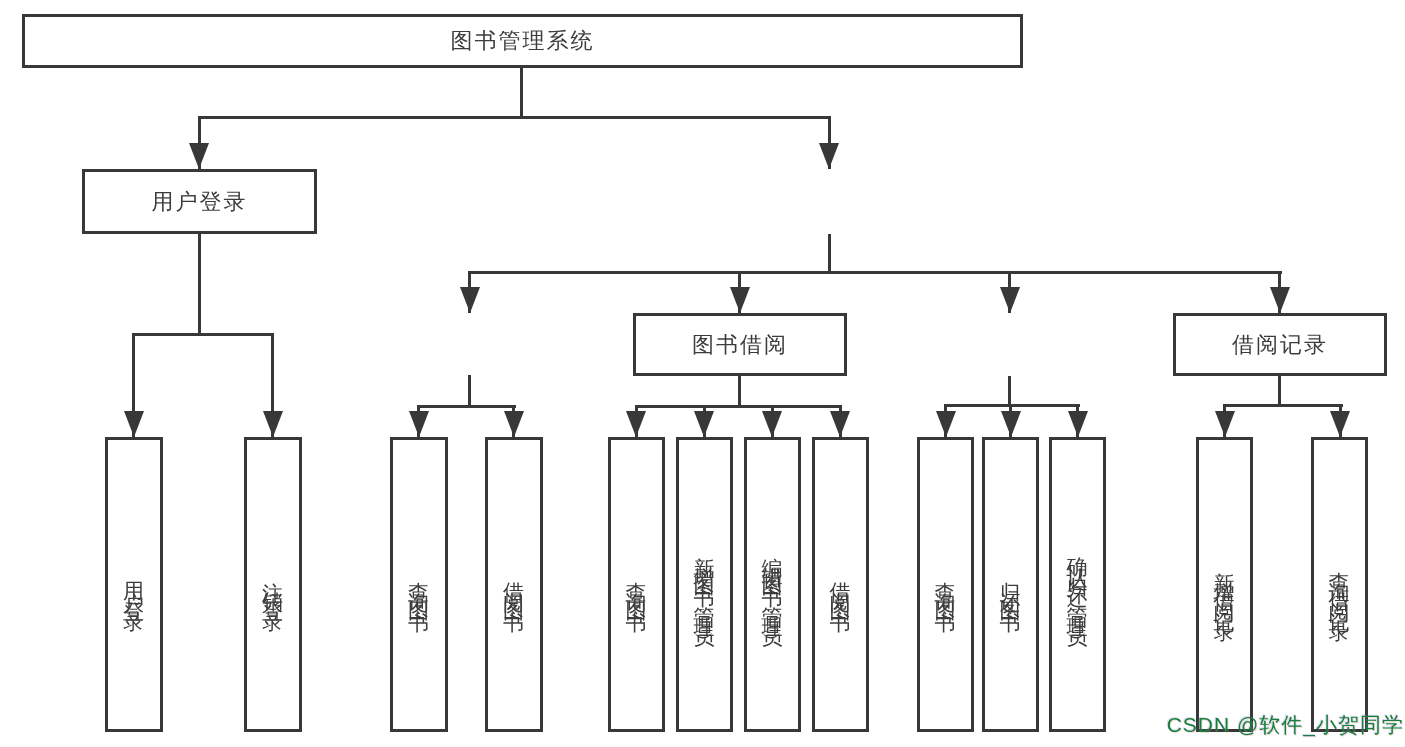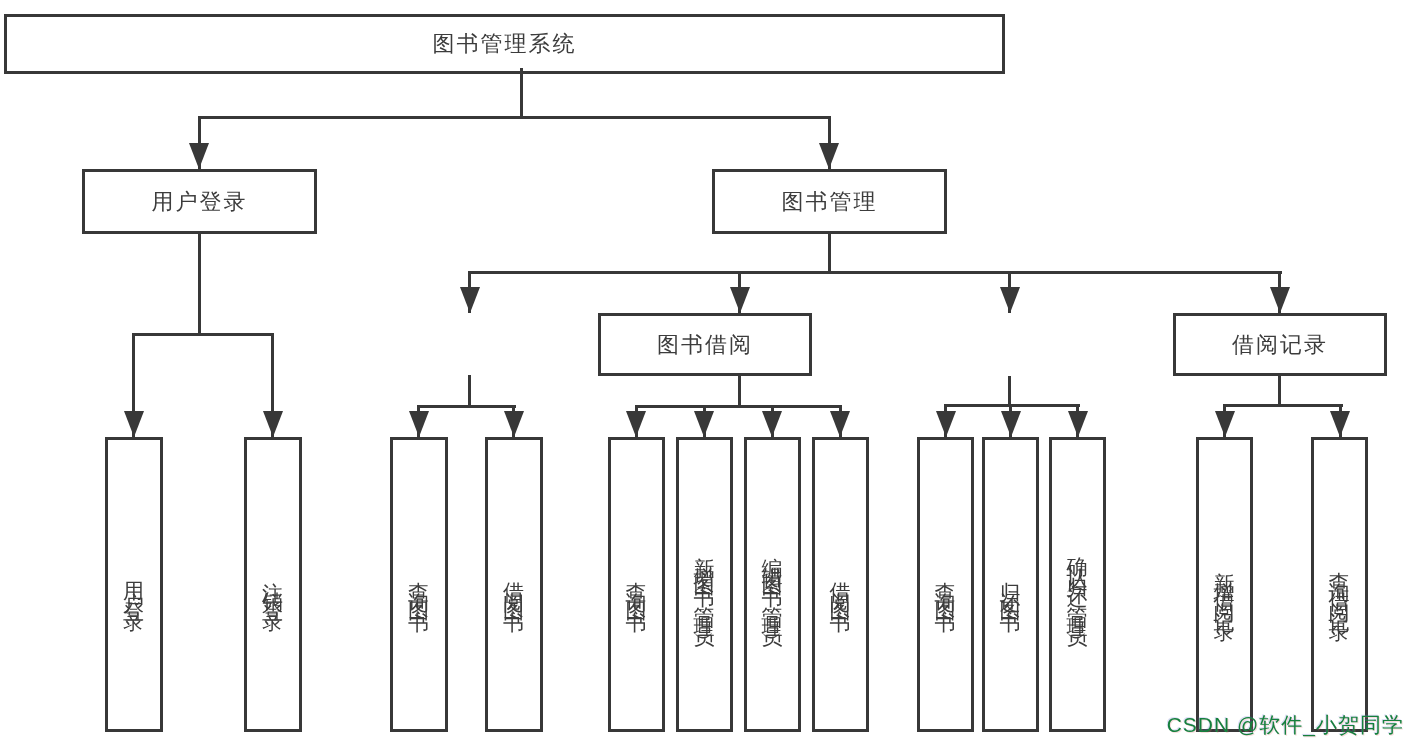--- a/index.html
+++ b/index.html
@@ -72,57 +72,54 @@
     z-index: 5;
     text-shadow: 1px 1px 0 rgba(220,120,120,0.25), -1px -1px 0 rgba(120,120,220,0.25);
     white-space: nowrap;
   }
 </style>
 </head>
 <body>
 
 <div id="canvas">
 
-  <div class="box" style="left:4px; top:14px; width:1001px; height:60px;align-items:center;">
+  <div class="box" style="left:22px; top:14px; width:1001px; height:54px;align-items:center;">
     <span>图书管理系统</span>
   </div>
 
   <div class="vline" style="left:520px; top:68px; height:50px;"></div>
   <div class="hline" style="left:198px; top:116px; width:633px;"></div>
   <div class="vline" style="left:198px; top:118px; height:51px;"></div>
   <div class="vline" style="left:828px; top:118px; height:51px;"></div>
   <div class="arrow" style="left:199px; top:143px;"></div>
   <div class="arrow" style="left:829px; top:143px;"></div>
 
   <div class="box" style="left:82px; top:169px; width:235px; height:65px;">
     <span>用户登录</span>
-  </div>
-  <div class="box" style="left:712px; top:169px; width:235px; height:65px;">
-    <span>图书管理</span>
   </div>
 
   <div class="vline" style="left:198px; top:233px; height:102px;"></div>
   <div class="hline" style="left:132px; top:333px; width:142px;"></div>
   <div class="vline" style="left:132px; top:335px; height:102px;"></div>
   <div class="vline" style="left:271px; top:335px; height:102px;"></div>
   <div class="arrow" style="left:134px; top:411px;"></div>
   <div class="arrow" style="left:273px; top:411px;"></div>
 
   <div class="vline" style="left:828px; top:234px; height:39px;"></div>
   <div class="hline" style="left:468px; top:271px; width:814px;"></div>
   <div class="vline" style="left:468px; top:273px; height:40px;"></div>
   <div class="vline" style="left:738px; top:273px; height:40px;"></div>
   <div class="vline" style="left:1008px; top:273px; height:40px;"></div>
   <div class="vline" style="left:1278px; top:273px; height:40px;"></div>
   <div class="arrow" style="left:470px; top:287px;"></div>
   <div class="arrow" style="left:740px; top:287px;"></div>
   <div class="arrow" style="left:1010px; top:287px;"></div>
   <div class="arrow" style="left:1280px; top:287px;"></div>
 
-  <div class="box" style="left:598px; top:313px; width:214px; height:63px;">
+  <div class="box" style="left:633px; top:313px; width:214px; height:63px;">
     <span>图书借阅</span>
   </div>
   <div class="box" style="left:1173px; top:313px; width:214px; height:63px;">
     <span>借阅记录</span>
   </div>
 
   <div class="vline" style="left:468px; top:375px; height:32px;"></div>
   <div class="hline" style="left:417px; top:405px; width:99px;"></div>
   <div class="vline" style="left:417px; top:407px; height:30px;"></div>
   <div class="vline" style="left:512px; top:407px; height:30px;"></div>

